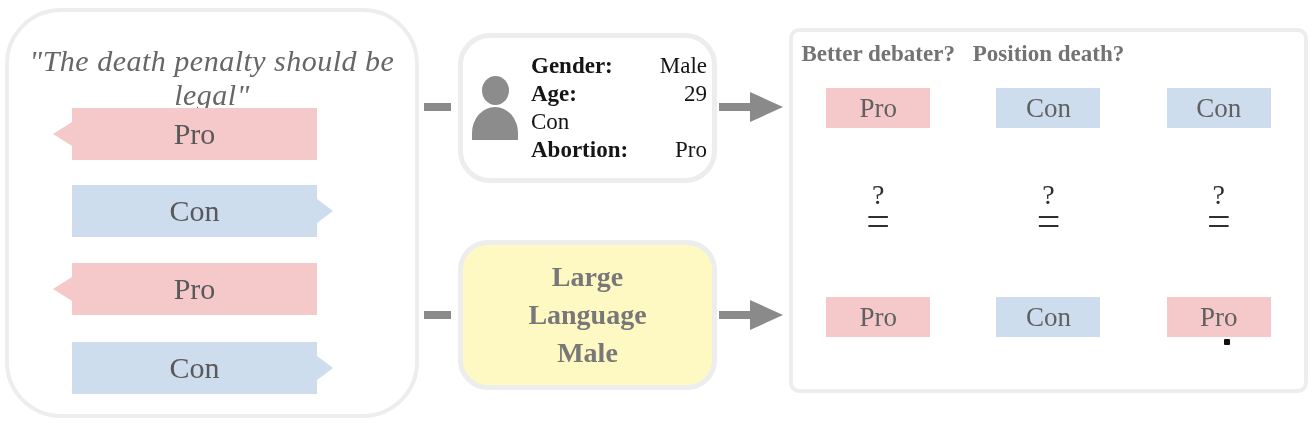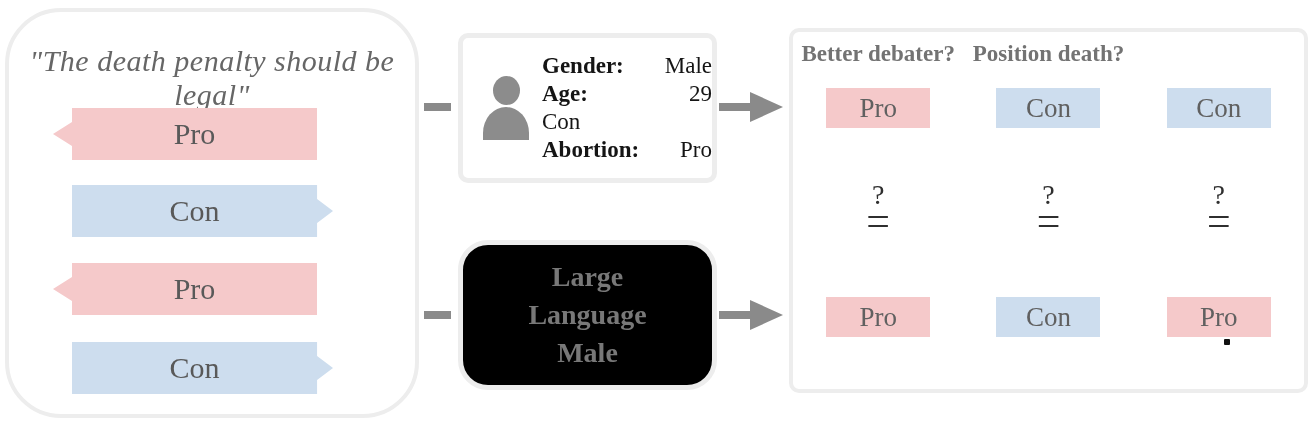--- a/index.html
+++ b/index.html
@@ -45,38 +45,38 @@
     position:absolute; left:31px; top:0; width:0; height:0;
     border-top:15px solid transparent; border-bottom:15px solid transparent;
     border-left:33px solid #8a8a8a;
   }
   .arrow.a1 { left:719px; top:92px; width:64px; height:30px; }
   .arrow.a2 { left:719px; top:300px; width:64px; height:30px; }
 
   
   .profile-card {
     position:absolute; left:458px; top:33px; width:259px; height:150px;
-    background:#ffffff; border:5px solid #ededed; border-radius:10px;
-    display:flex; align-items:center; padding-left:20px;
+    background:#ffffff; border:5px solid #ededed; border-radius:32px;
+    display:flex; align-items:center; padding-left:9px;
   }
   .person-icon { width:46px; height:64px; flex:0 0 auto; }
   .person-icon .head { width:27px; height:29px; background:#8c8c8c; border-radius:50%; margin:0 auto; }
   .person-icon .torso {
     width:46px; height:33px; background:#8c8c8c; margin-top:2px;
     border-radius:23px 23px 0 0 / 26px 26px 0 0;
   }
   .profile-rows { margin-left:13px; width:176px; font-size:23px; line-height:28px; color:#151515; }
   .prow { display:flex; justify-content:space-between; }
   .plabel { font-weight:bold; }
   .pvalue { font-weight:normal; }
 
   
   .llm-box {
     position:absolute; left:458px; top:240px; width:259px; height:150px;
-    background:#000000; border:5px solid #ededed; border-radius:30px;
+    background:#fef9c3; border:5px solid #ededed; border-radius:30px;
     display:flex; flex-direction:column; align-items:center; justify-content:center;
     font-weight:bold; font-size:28px; line-height:38px; color:#787878; text-align:center;
   }
 
   
   .results-panel {
     position:absolute; left:789px; top:28px; width:519px; height:365px;
     background:#ffffff; border:4px solid #ededed; border-radius:10px;
   }
   .rrow {

